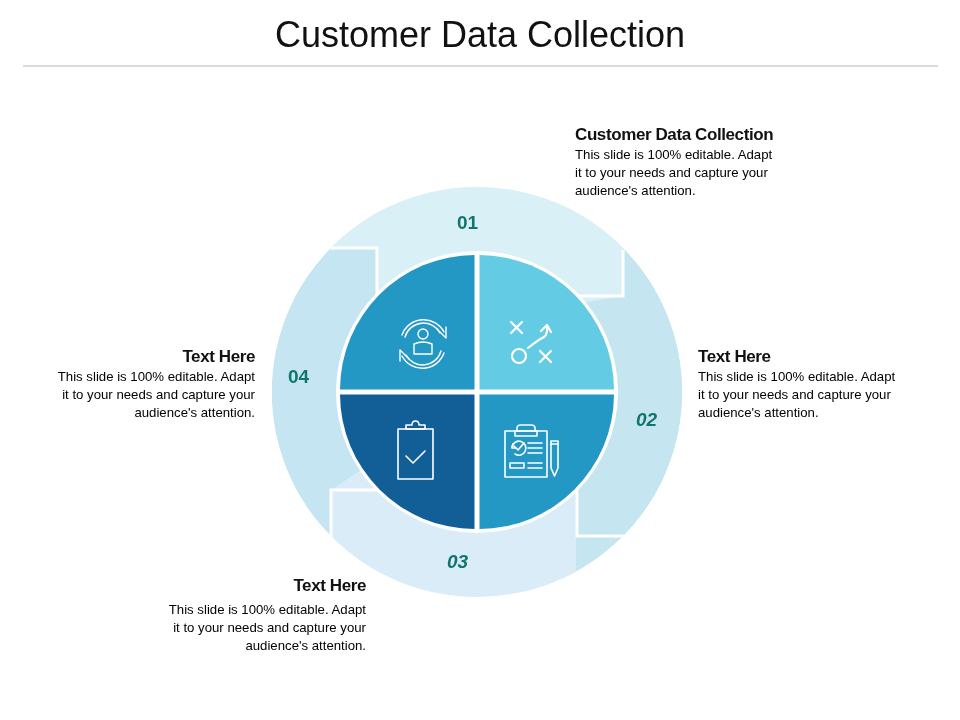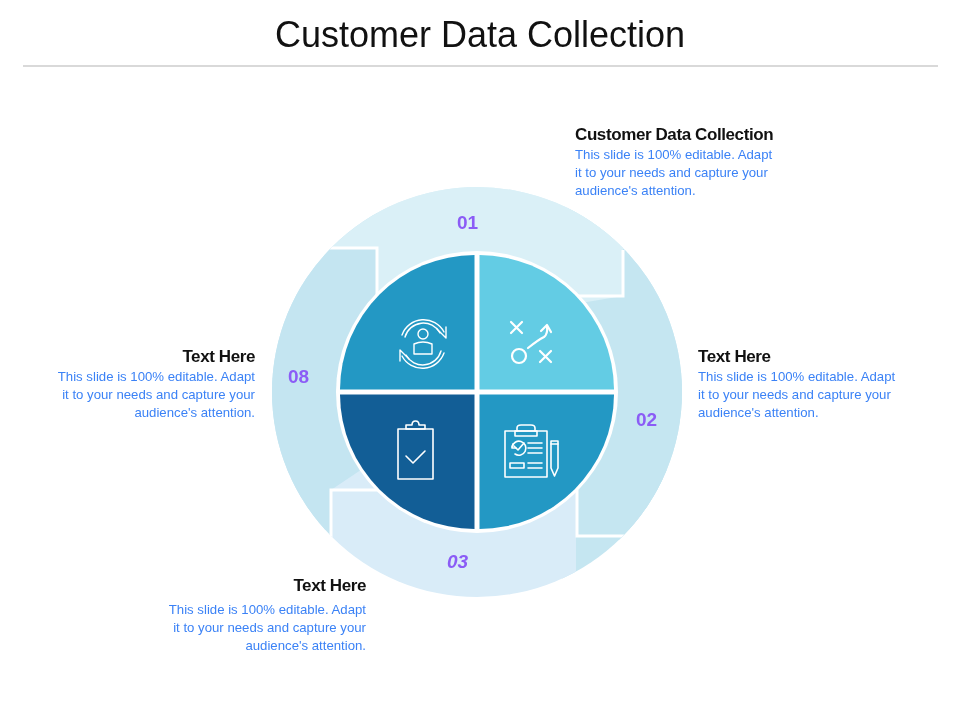--- a/index.html
+++ b/index.html
@@ -17,25 +17,25 @@
     position: absolute; left: 23px; top: 65px; width: 915px; height: 2px;
     background: #d9d9d9;
   }
   .diagram { position: absolute; left: 0; top: 0; }
   .callout { position: absolute; width: 240px; }
   .callout .heading {
     font-weight: bold; font-size: 17px; color: #111111; letter-spacing: -0.4px;
     line-height: 22px;
   }
   .callout .body {
-    font-size: 13.2px; color: #3b82f6; line-height: 18px;
+    font-size: 13.2px; color: #000000; line-height: 18px;
   }
   .align-right { text-align: right; }
   .num {
-    position: absolute; font-weight: bold; font-size: 19px; color: #8b5cf6;
+    position: absolute; font-weight: bold; font-size: 19px; color: #0f766e;
   }
 </style>
 </head>
 <body>
 
 <div class="title">Customer Data Collection</div>
 <div class="title-rule"></div>
 
 <svg class="diagram" width="960" height="720" viewBox="0 0 960 720">
   <defs>
@@ -116,23 +116,23 @@
   </g>
 
   <g fill="none" stroke="#ffffff" stroke-width="1.6" stroke-linecap="round" stroke-linejoin="round">
     <rect x="398" y="429" width="35" height="50"></rect>
     <path d="M 406 429 L 406 425 L 412 425 Q 412 421 415.5 421 Q 419 421 419 425 L 425 425 L 425 429 Z"></path>
     <path d="M 406 456 L 413 463 L 425 451"></path>
   </g>
 </svg>
 
 <div class="num" style="left:457px; top:212px;">01</div>
-<div class="num" style="left:636px; top:409px;">02</div>
+<div class="num" style="left:636px; top:409px;font-style:italic;">02</div>
 <div class="num" style="left:447px; top:551px;font-style:italic;">03</div>
-<div class="num" style="left:288px; top:366px;">08</div>
+<div class="num" style="left:288px; top:366px;">04</div>
 
 <div class="callout" style="left:575px; top:124px;">
   <div class="heading">Customer Data Collection</div>
   <div class="body">
     <div>This slide is 100% editable.  Adapt</div>
     <div>it to your needs and capture your</div>
     <div>audience's attention.</div>
   </div>
 </div>
 

